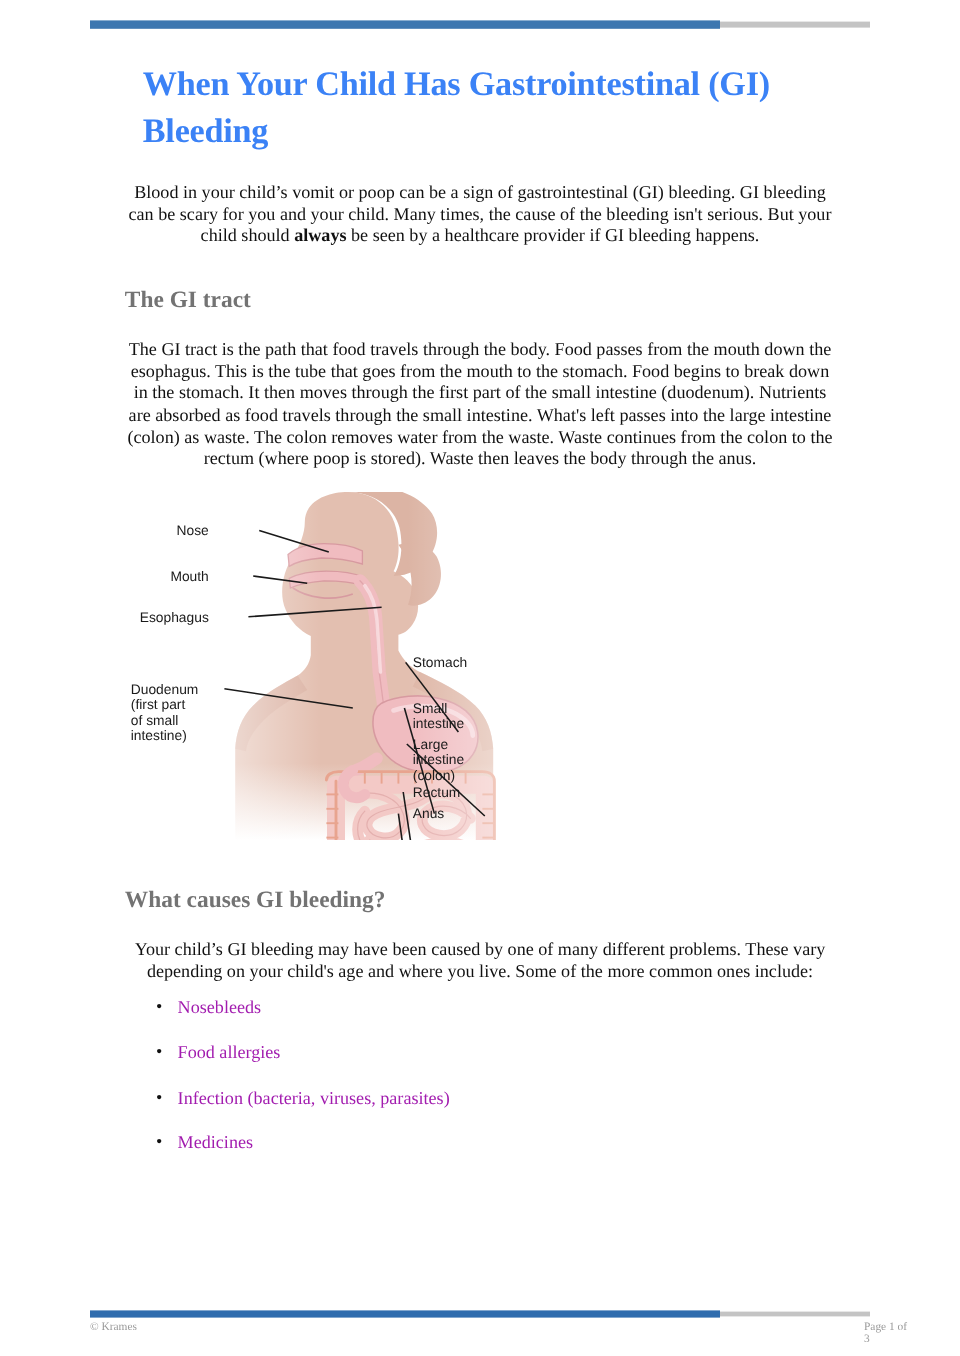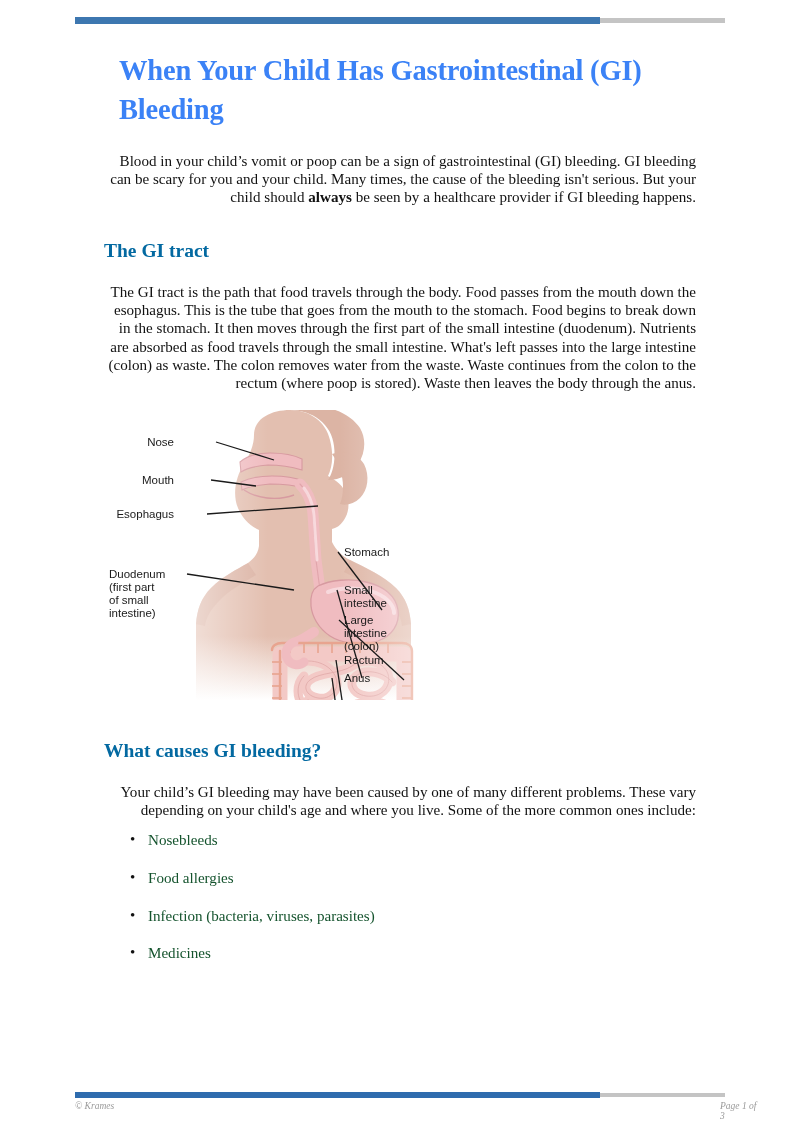--- a/index.html
+++ b/index.html
@@ -58,46 +58,46 @@
     margin: 0 0 22px 15px;
     color: #3b82f6;
   }
 
   h2.section-heading {
     font-family: "Liberation Serif", "DejaVu Serif", serif;
     font-size: 19.5px;
     font-weight: bold;
     line-height: 1.3;
     margin: 0 0 20px 0;
-    color: #0369a1;
+    color: #737373;
   }
 
   p.body-text {
     font-size: 15.1px;
     line-height: 1.2;
     margin: 0 0 12px 0;
     color: #111;
-    text-align: right;
+    text-align: center;
   }
   p.body-text b { font-weight: bold; }
 
   .spacer-intro { height: 20px; }
   .spacer-sect  { height: 28px; }
 
   ul.bullet-list {
     margin: 0;
     padding: 0 0 0 44px;
     list-style: none;
   }
   ul.bullet-list li {
     position: relative;
     font-size: 15.1px;
     line-height: 1.2;
     margin-bottom: 19.5px;
-    color: #14532d;
+    color: #a21caf;
   }
   ul.bullet-list li::before {
     content: "\2022";
     position: absolute;
     left: -18px;
     top: -1px;
     font-size: 15px;
     color: #111;
   }
 
@@ -127,21 +127,20 @@
   .footer-rule .bar-gray {
     position: absolute;
     left: 525px; top: 1px;
     width: 125px; height: 4px;
     background: #c4c4c4;
   }
   .footer-text {
     position: absolute;
     top: 1101px;
     font-family: "Liberation Serif", "DejaVu Serif", serif;
-    font-style: italic;
     font-size: 9.5px;
     color: #9a9a9a;
   }
   .footer-left  { left: 75px; }
   .footer-right { left: 760px; transform: translateX(-100%); }
 </style>
 </head>
 <body>
 
 <div class="header-rule">

